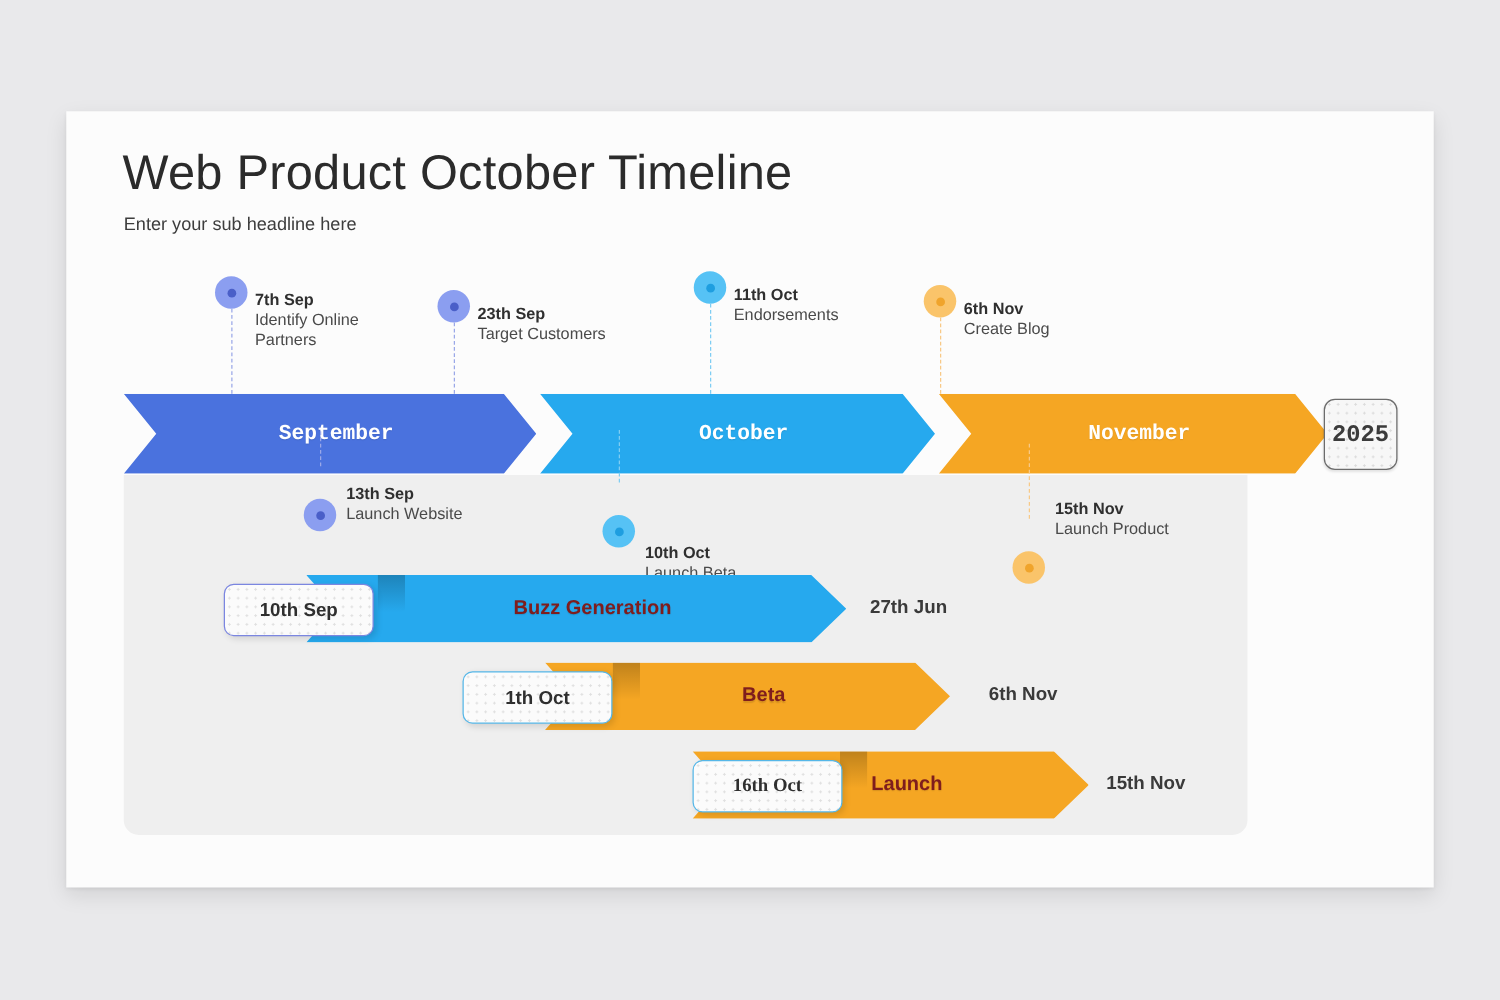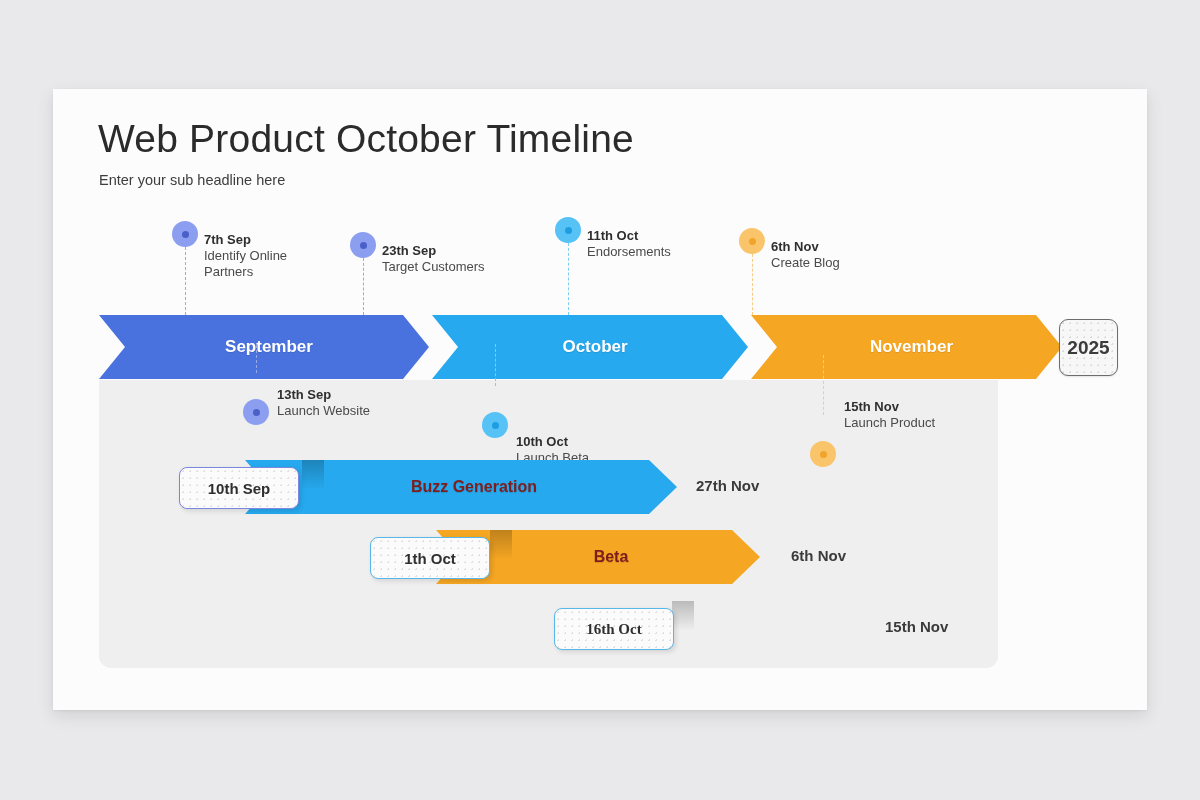--- a/index.html
+++ b/index.html
@@ -28,21 +28,21 @@
     font-size:14.5px;color:#3d3d3d;font-weight:400;white-space:nowrap;
   }
 
   
   .gray-panel{
     position:absolute;left:46px;top:291px;width:899px;height:288px;
     background:#efefef;border-radius:0 0 12px 12px;
   }
 
   
-  .months{position:absolute;left:46px;top:226px;height:76px;width:1010px;}
+  .months{position:absolute;left:46px;top:226px;height:76px;width:1010px;font-family:Liberation Mono, monospace;}
   .chev{
     position:absolute;top:0;height:64px;
     display:flex;align-items:center;justify-content:center;
     color:#ffffff;font-size:17px;font-weight:bold;
     -webkit-clip-path:polygon(0 0, calc(100% - 26px) 0, 100% 50%, calc(100% - 26px) 100%, 0 100%, 26px 50%);
     clip-path:polygon(0 0, calc(100% - 26px) 0, 100% 50%, calc(100% - 26px) 100%, 0 100%, 26px 50%);
   }
   .chev span{margin-left:10px;text-shadow:0 1px 1px rgba(0,0,0,.10);}
   .chev.m0{left:0px;width:330px;background:#4a72de;}
   .chev.m1{left:333px;width:316px;background:#26a9ee;}
@@ -211,35 +211,38 @@
   </div>
 
   <div class="task" style="left:0px;top:371px;width:900px;">
     <div class="bar" style="left:192px;width:432px;background:#26a9ee;">
       <span class="lbl">Buzz Generation</span>
     </div>
     <div class="fold" style="left:249px;"></div>
     <div class="start-badge" style="left:126px;width:118px;border:1.6px solid #7b86e0;">
       <span>10th Sep</span>
     </div>
-    <div class="end-label" style="left:643px;">27th Nov</div>
+    <div class="end-label" style="left:643px;">27th Jun</div>
   </div>
 
   <div class="task" style="left:0px;top:441px;width:900px;">
     <div class="bar" style="left:383px;width:324px;background:#f5a623;">
       <span class="lbl">Beta</span>
     </div>
     <div class="fold" style="left:437px;"></div>
     <div class="start-badge" style="left:317px;width:118px;border:1.6px solid #56b7e8;">
       <span>1th Oct</span>
     </div>
     <div class="end-label" style="left:738px;">6th Nov</div>
   </div>
 
   <div class="task" style="left:0px;top:512px;width:900px;">
+    <div class="bar" style="left:501px;width:317px;background:#f5a623;">
+      <span class="lbl">Launch</span>
+    </div>
     <div class="fold" style="left:619px;"></div>
     <div class="start-badge" style="left:501px;width:118px;border:1.6px solid #56b7e8;font-family:Liberation Serif, serif;">
       <span>16th Oct</span>
     </div>
     <div class="end-label" style="left:832px;">15th Nov</div>
   </div>
 
 </div>
 
 </body></html>

